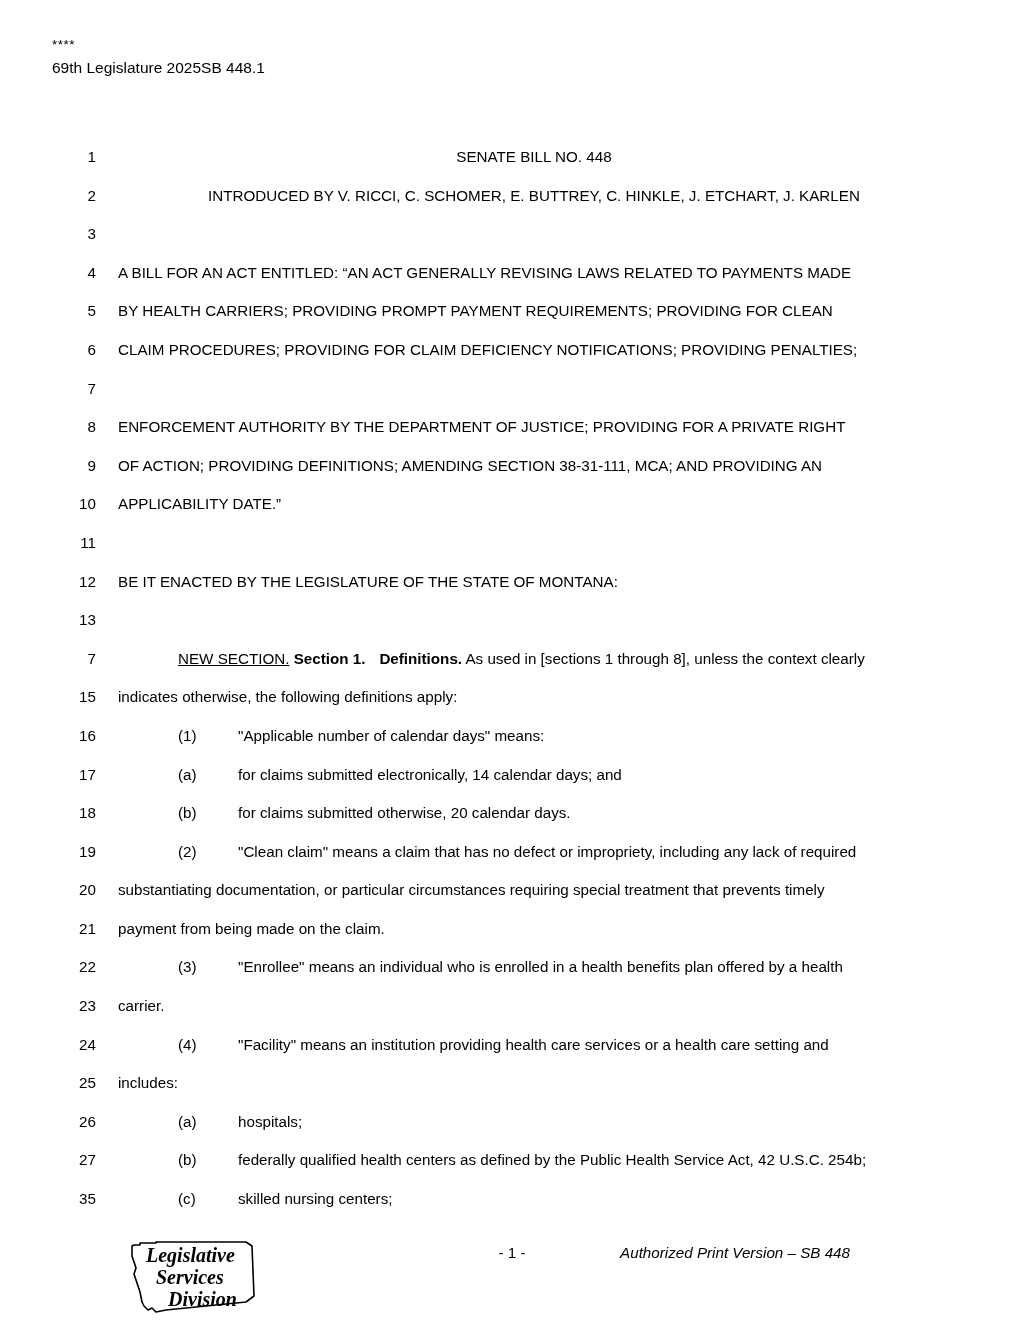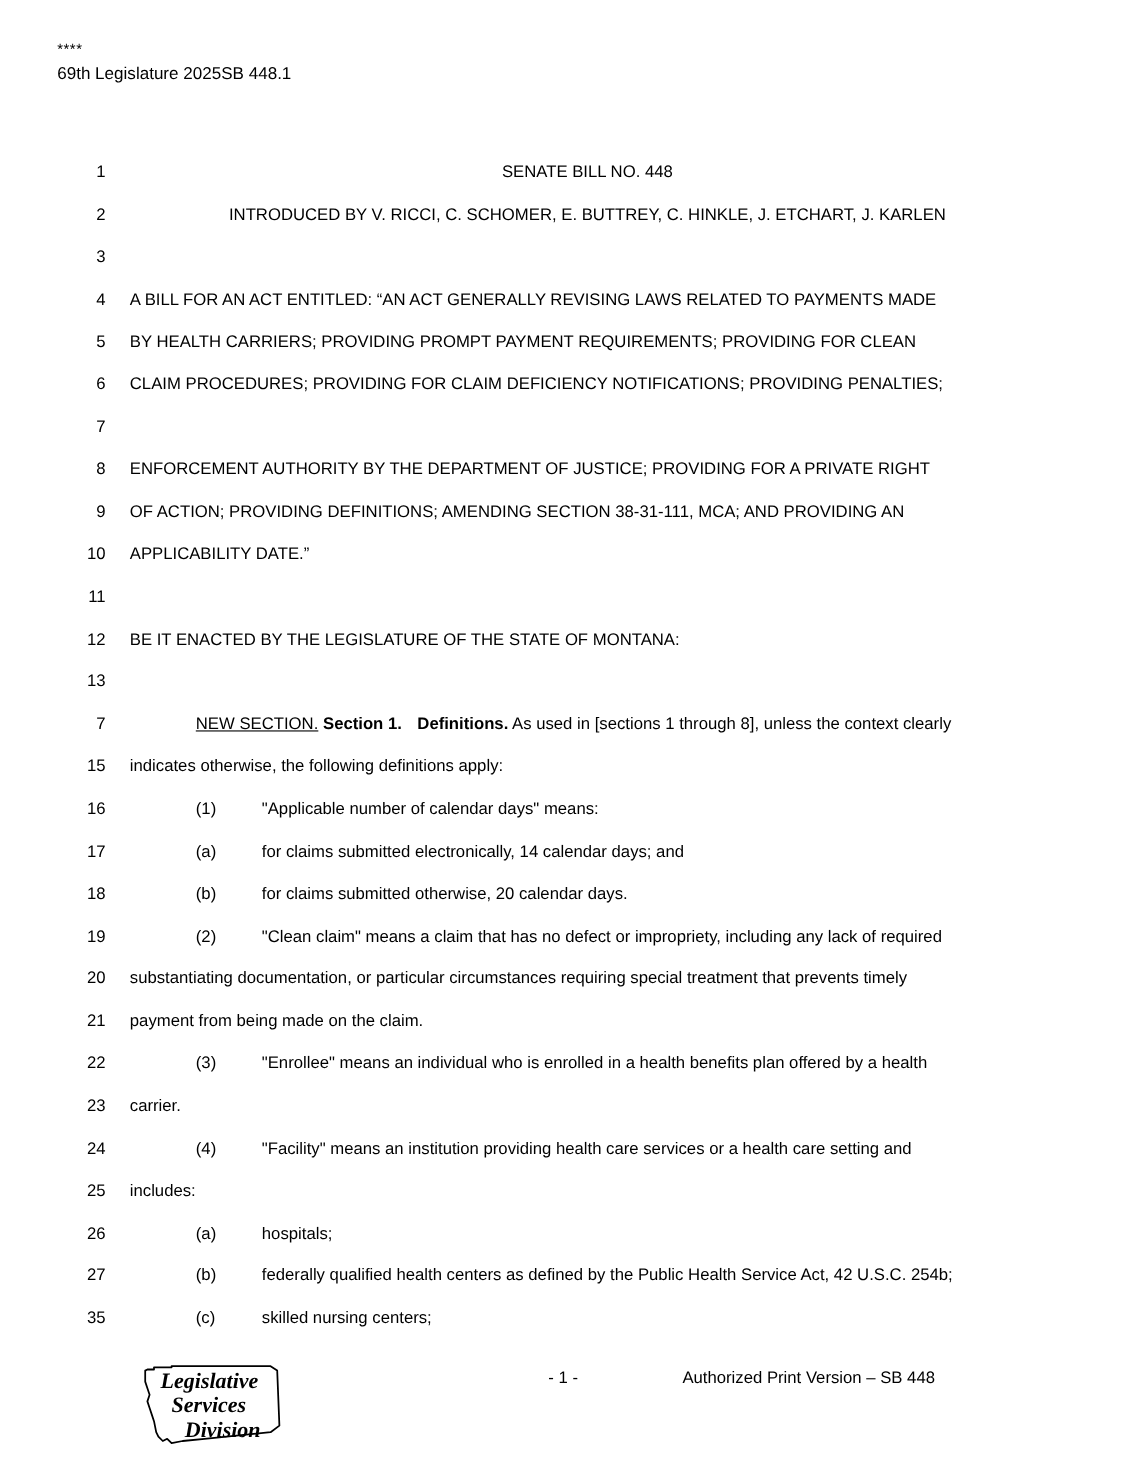--- a/index.html
+++ b/index.html
@@ -108,20 +108,21 @@
     top: 8px;
     width: 1024px;
     text-align: center;
     font-size: 15.2px;
   }
   .footer-version {
     position: absolute;
     right: 78px;
     top: 8px;
     font-size: 15.2px;
+    font-style: italic;
   }
 </style>
 </head>
 <body>
 
 <div class="page">
 
   <div class="page-header">
     <div class="asterisks">****</div>
     <div class="header-row">

